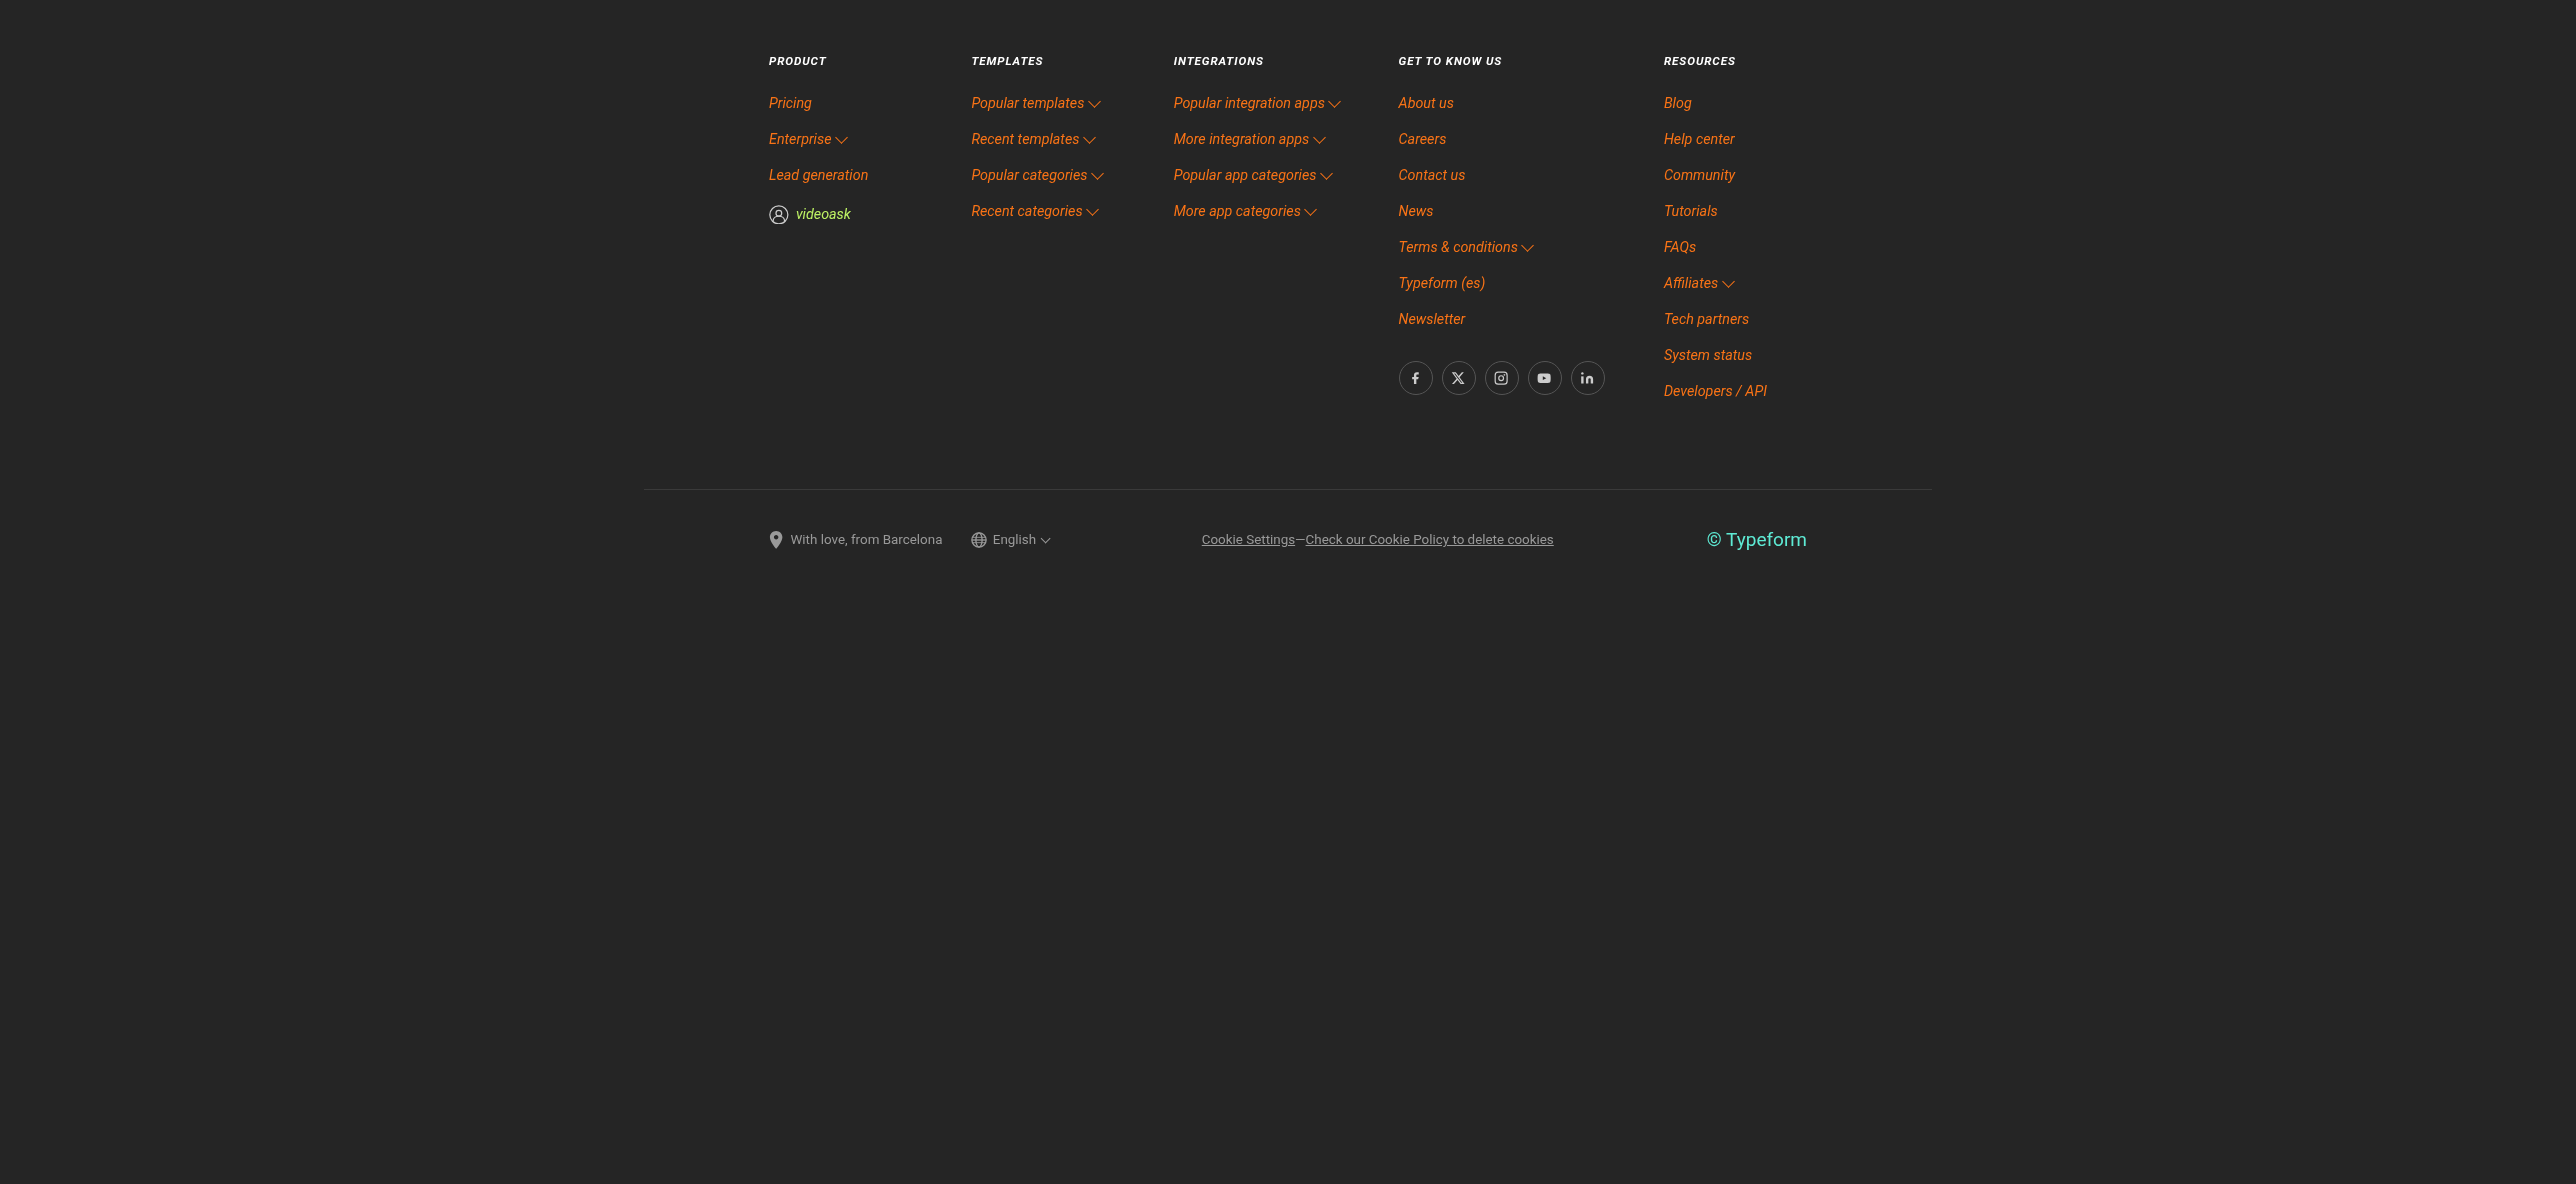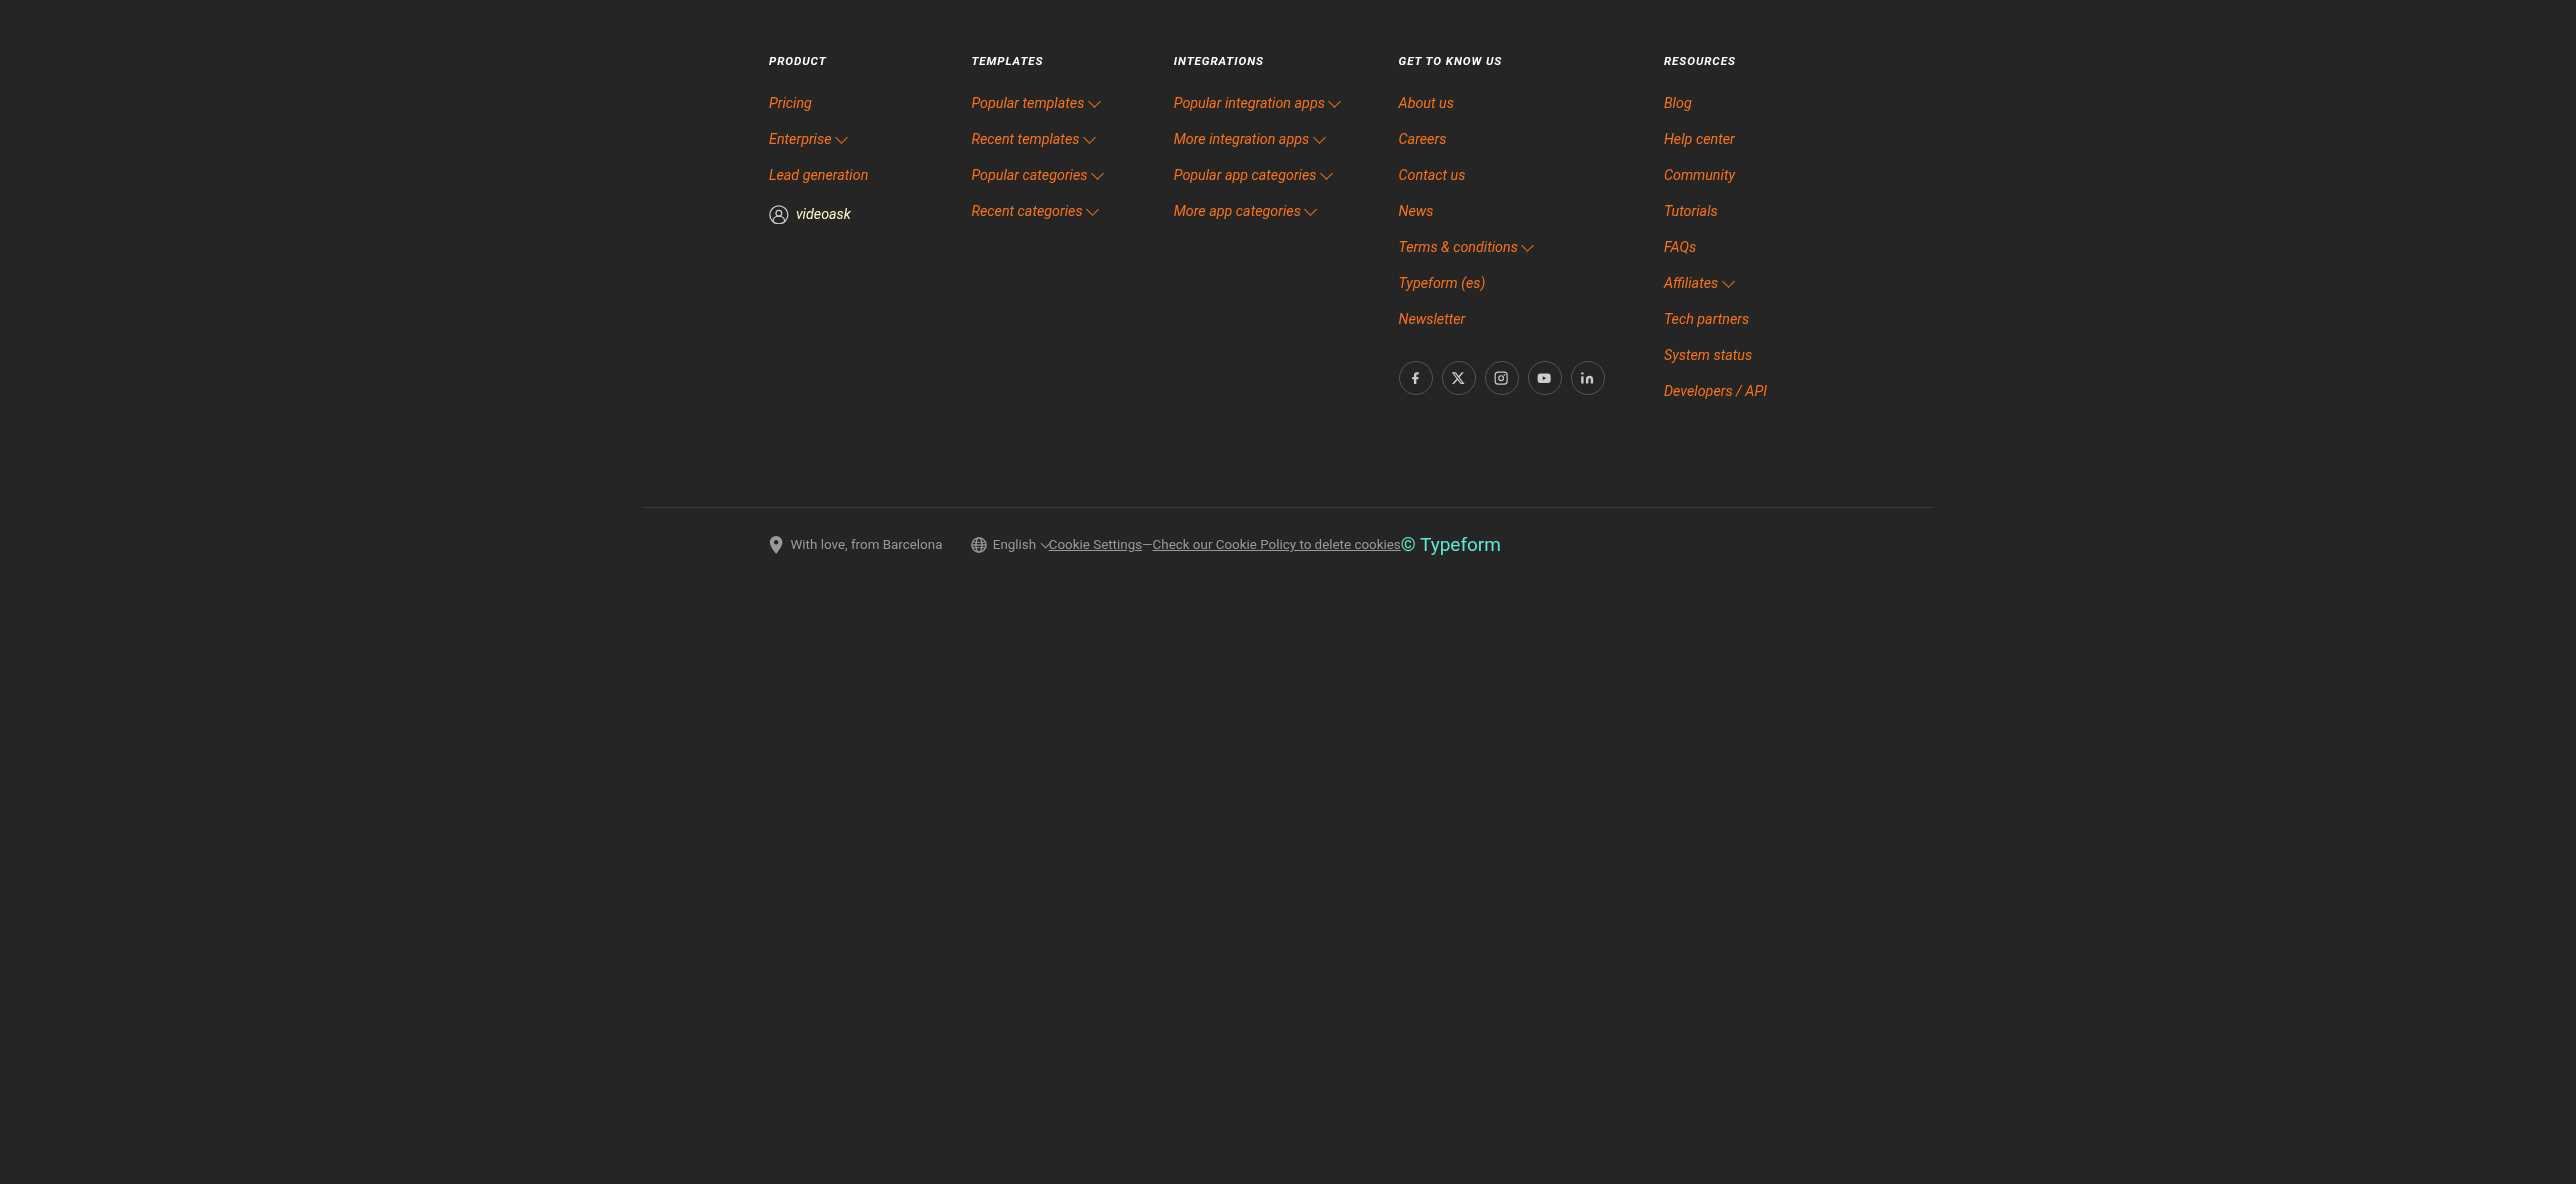--- a/index.html
+++ b/index.html
@@ -52,21 +52,21 @@
       border-right: 1.8px solid currentColor;
       border-bottom: 1.8px solid currentColor;
       transform: rotate(45deg);
       margin-top: -2.7px;
       flex-shrink: 0;
     }
     .videoask-link {
       display: flex;
       align-items: center;
       gap: 7.2px;
-      color: #fef9c3;
+      color: #bef264;
       font-size: 14.3px;
       cursor: pointer;
       margin-top: 3.6px;
     }
     .videoask-icon {
       width: 19.7px;
       height: 19.7px;
     }
     .social-row {
       display: flex;
@@ -81,27 +81,28 @@
       display: flex;
       align-items: center;
       justify-content: center;
       cursor: pointer;
       color: #cccccc;
       font-size: 13.4px;
       text-decoration: none;
     }
     .footer-bottom {
       border-top: 0.9px solid #3a3a3a;
-      margin-top: 36px;
-      padding: 25px 125px;
+      margin-top: 18px;
+      padding: 38px 125px;
       max-width: 1288px;
       margin-left: auto;
       margin-right: auto;
       display: flex;
       align-items: center;
+      justify-content: space-between;
     }
     .bottom-left {
       display: flex;
       align-items: center;
       gap: 29px;
     }
     .bottom-location {
       display: flex;
       align-items: center;
       gap: 7.2px;

